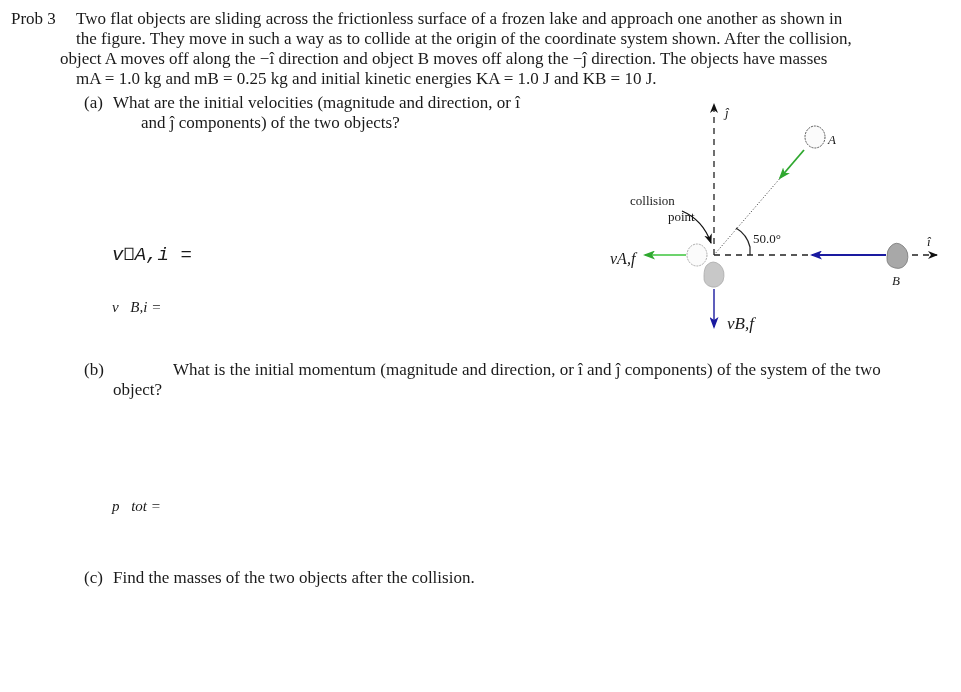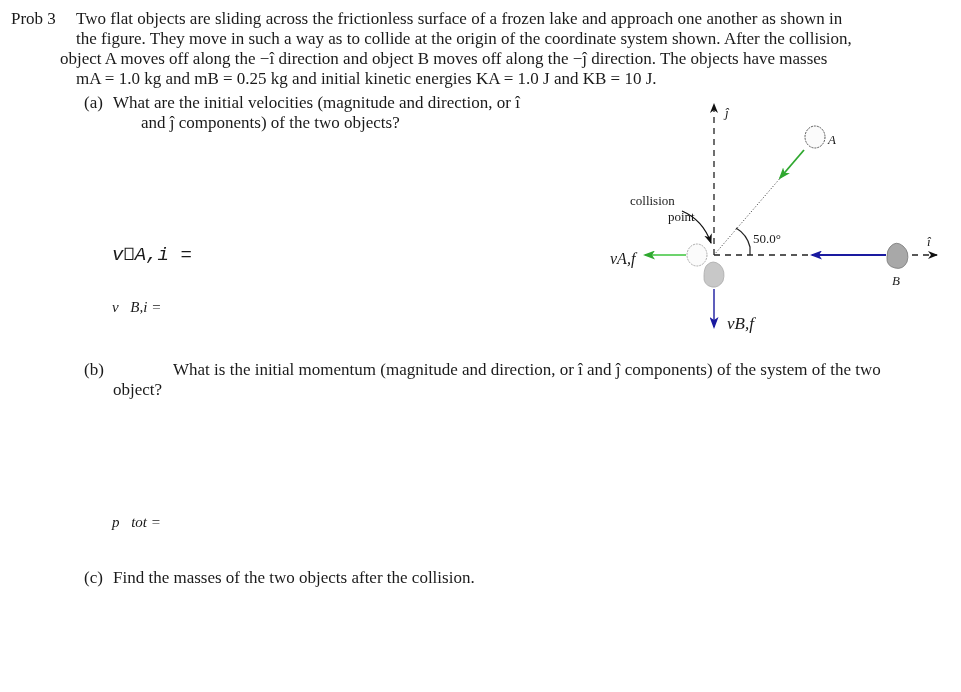--- a/index.html
+++ b/index.html
@@ -25,21 +25,21 @@
 
 <div class="t" style="left:84px; top:93px;">(a)</div>
 <div class="t" style="left:113px; top:93px;">What are the initial velocities (magnitude and direction, or î</div>
 <div class="t" style="left:113px; top:113px;margin-left:28px;">and ĵ components) of the two objects?</div>
 <div class="t it" style="left:112px; top:245px; font-size:19px;font-family:Liberation Mono, monospace;">v⃗A,i =</div>
 <div class="t it" style="left:112px; top:297px; font-size:15px;">v⃗B,i =</div>
 
 <div class="t" style="left:84px; top:360px;">(b)</div>
 <div class="t" style="left:126px; top:360px;margin-left:47px;">What is the initial momentum (magnitude and direction, or î and ĵ components) of the system of the two</div>
 <div class="t" style="left:113px; top:380px;">object?</div>
-<div class="t it" style="left:112px; top:512px; font-size:15px;">p⃗tot =</div>
+<div class="t it" style="left:112px; top:496px; font-size:15px;">p⃗tot =</div>
 
 <div class="t" style="left:84px; top:568px;">(c)</div>
 <div class="t" style="left:113px; top:568px;">Find the masses of the two objects after the collision.</div>
 
 <svg width="961" height="692" viewBox="0 0 961 692">
   <defs>
     <marker id="mk-black" markerWidth="10" markerHeight="8" refX="9" refY="4" orient="auto" markerUnits="userSpaceOnUse">
       <path d="M0,0 L10,4 L0,8 L3,4 Z" fill="#111"></path>
     </marker>
     <marker id="mk-green" markerWidth="12" markerHeight="9" refX="10" refY="4.5" orient="auto" markerUnits="userSpaceOnUse">

